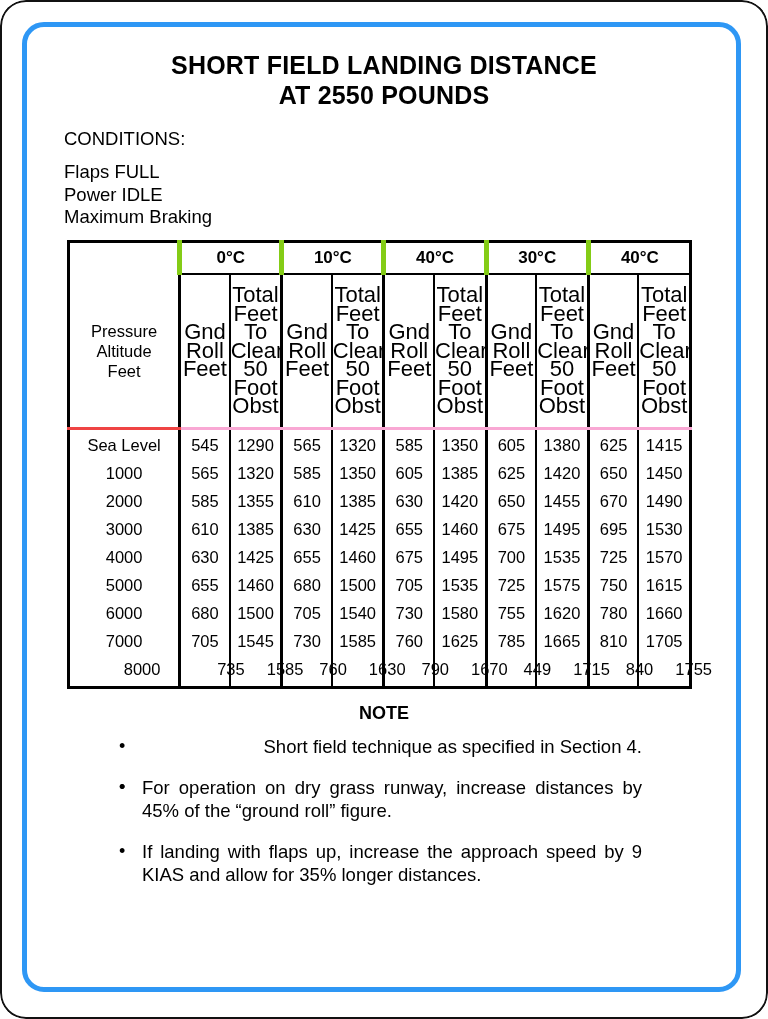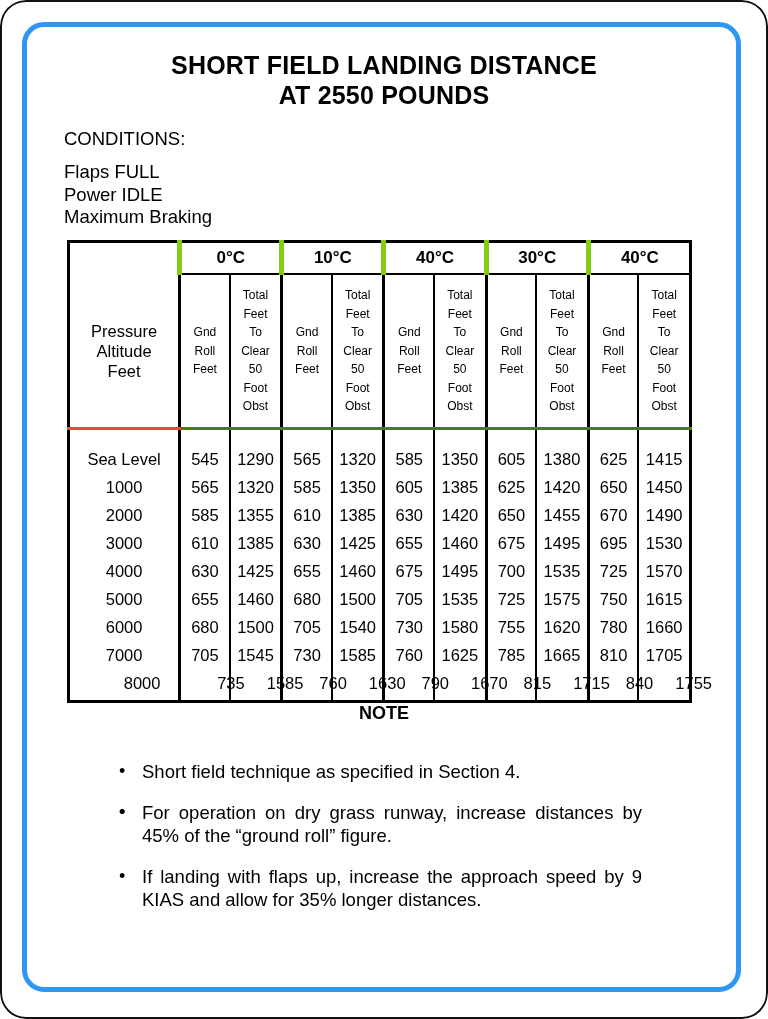--- a/index.html
+++ b/index.html
@@ -134,25 +134,25 @@
     height: 30px;
     border-bottom: 2px solid #000;
     border-left: 5px solid #84cc16;
   }
   th.alt-head {
     border-bottom: 0;
   }
 
   
   th.sub-head {
-    font-size: 12px;
+    font-size: 22px;
     line-height: 18.5px;
     height: 152px;
     vertical-align: middle;
-    border-bottom: 3px solid #4d7c0f;
+    border-bottom: 3px solid #f9a8d4;
   }
   th.sub-gnd {
     border-left: 3px solid #000;
   }
   th.sub-tot {
     border-left: 2px solid #000;
   }
   th.alt-label {
     vertical-align: middle;
     font-size: 16.5px;
@@ -166,21 +166,21 @@
     height: 28px;
   }
   td.d-gnd {
     border-left: 3px solid #000;
     font-size: 16.5px;
   }
   td.d-tot {
     border-left: 2px solid #000;
     font-size: 16.5px;
   }
-  tbody tr:first-child td { padding-top: 15px; }
+  tbody tr:first-child td { padding-top: 1px; }
   tbody tr:last-child td { padding-bottom: 3px; padding-left: 36px; }
 
   
   .note-title {
     position: absolute;
     left: 64px;
     top: 703px;
     width: 640px;
     text-align: center;
     font-size: 18px;
@@ -206,22 +206,21 @@
     position: absolute;
     left: 55px;
     top: 0px;
     font-size: 18px;
     line-height: 23px;
   }
   .note-item .note-text {
     display: block;
   }
   .note-item.single .note-text {
-    text-align: left;
-    margin-top: 25px;
+    text-align: right;
   }
 </style>
 </head>
 <body>
 
 <div class="page-card"></div>
 <div class="blue-frame"></div>
 
 <div class="content">
 
@@ -453,21 +452,21 @@
           <td class="d-tot">1705</td>
         </tr>
         <tr>
           <td class="d-alt">8000</td>
           <td class="d-gnd">735</td>
           <td class="d-tot">1585</td>
           <td class="d-gnd">760</td>
           <td class="d-tot">1630</td>
           <td class="d-gnd">790</td>
           <td class="d-tot">1670</td>
-          <td class="d-gnd">815</td>
+          <td class="d-gnd">449</td>
           <td class="d-tot">1715</td>
           <td class="d-gnd">840</td>
           <td class="d-tot">1755</td>
         </tr>
       </tbody>
   </table>
 
   <div class="note-title">NOTE</div>
   <div class="notes" id="notes-list">
       <div class="note-item single">

